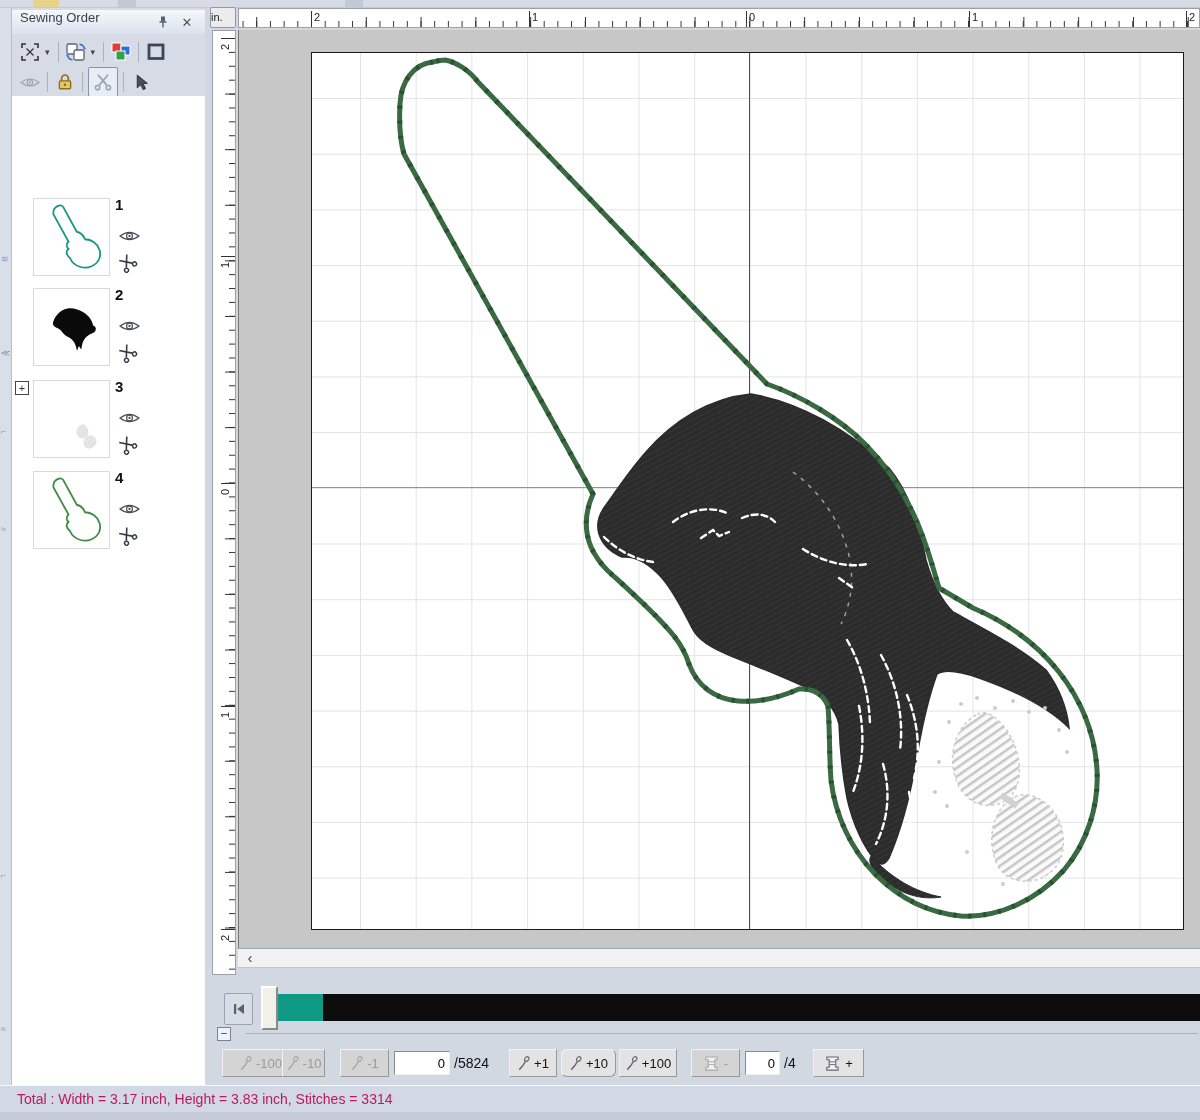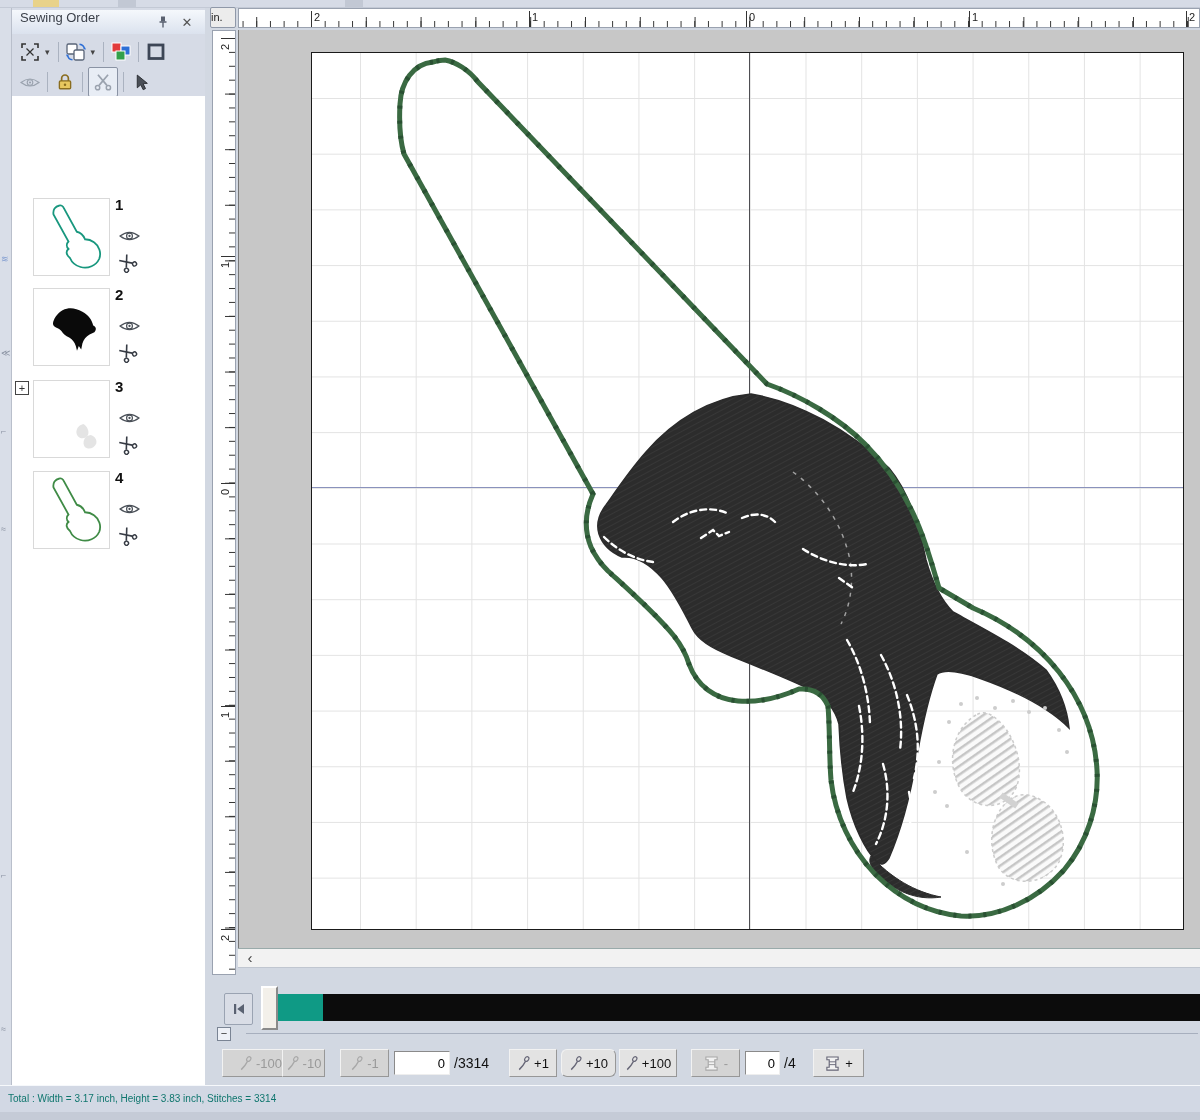--- a/index.html
+++ b/index.html
@@ -98,21 +98,21 @@
       font-size:13px; background:#e3e3e3; border:1px solid; border-color:#f2f2f2 #979797 #979797 #f2f2f2; color:#111; }
   .sbtn.disabled { background:#d4d4d4; color:#9a9a9a; }
   .sbtn.disabled svg { color:#a8a8a8; }
   .sbtn svg { color:#667; }
   .sinput { position:absolute; top:1051px; height:24px; border:1px solid; border-color:#8a8a8a #eee #eee #8a8a8a; background:#fff;
       font-size:13px; text-align:right; padding-right:4px; font-family:"Liberation Sans",sans-serif; }
   .slbl { position:absolute; top:1055px; font-size:14px; color:#111; }
 
   
   #status-bar { position:absolute; left:0; top:1085px; width:1200px; height:27px; background:#d2d8e4; border-top:1px solid #f6f8fb;
-      font-size:10px; color:#0f766e; line-height:26px; padding-left:8px; }
+      font-size:14px; color:#be185d; line-height:26px; padding-left:17px; }
   #bottom-edge { position:absolute; left:0; top:1112px; width:1200px; height:8px; background:#c5cbd7; }
   .hidden-defs { position:absolute; width:0; height:0; overflow:hidden; }
 </style>
 </head>
 <body>
 
 <svg class="hidden-defs" xmlns="http://www.w3.org/2000/svg" aria-hidden="true">
   <defs>
     <symbol id="sym-eye" viewBox="0 0 20 11">
       <path d="M1,5.5 Q10,-1.5 19,5.5 Q10,12.5 1,5.5 Z" fill="none" stroke="currentColor" stroke-width="1.2"></path>
@@ -481,21 +481,21 @@
     </svg>
   <span>-10</span>
 </div>
 <div class="sbtn disabled" style="left:340px;width:49px;">
   <svg width="13" height="15">
       <use href="#sym-needle"></use>
     </svg>
   <span>-1</span>
 </div>
 <input class="sinput" style="left: 394px; width: 56px;" value="0">
-<span class="slbl" style="left:454px;">/3314</span>
+<span class="slbl" style="left:454px;">/5824</span>
 <div class="sbtn" style="left:509px;width:48px;">
   <svg width="13" height="15">
       <use href="#sym-needle"></use>
     </svg>
   <span>+1</span>
 </div>
 <div class="sbtn" style="left:561px;width:55px;border-radius:6px;">
   <svg width="13" height="15">
       <use href="#sym-needle"></use>
     </svg>

